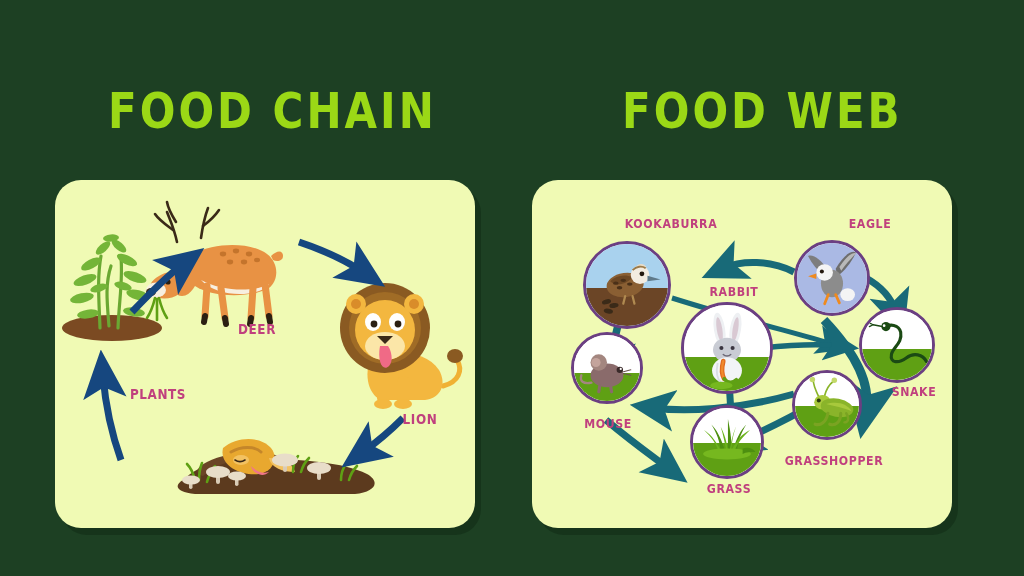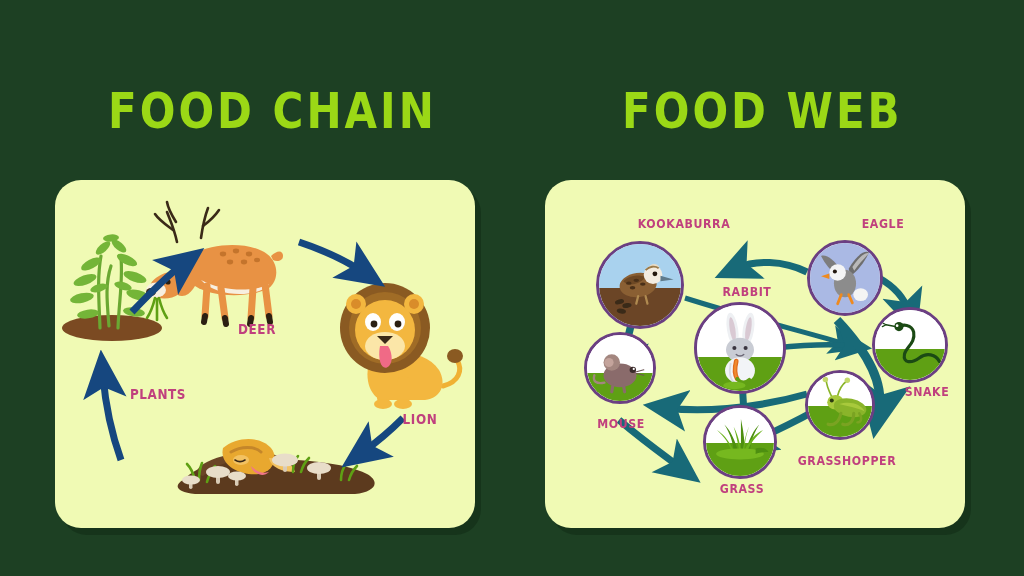--- a/index.html
+++ b/index.html
@@ -28,21 +28,21 @@
   #title-web   { left: 622px; top: 82px; }
 
   
   .panel {
     position: absolute;
     background: #f0fab4;
     border-radius: 26px;
     box-shadow: 6px 7px 0 rgba(8, 26, 10, 0.30);
   }
   #panel-chain { left: 55px;  top: 180px; width: 420px; height: 348px; }
-  #panel-web   { left: 545px; top: 180px; width: 420px; height: 348px; }
+  #panel-web   { left: 532px; top: 180px; width: 420px; height: 348px; }
 
   .panel-inner { position: relative; width: 100%; height: 100%; }
 
   svg.layer {
     position: absolute; left: 0; top: 0;
     width: 100%; height: 100%;
     overflow: visible;
   }
 
   

